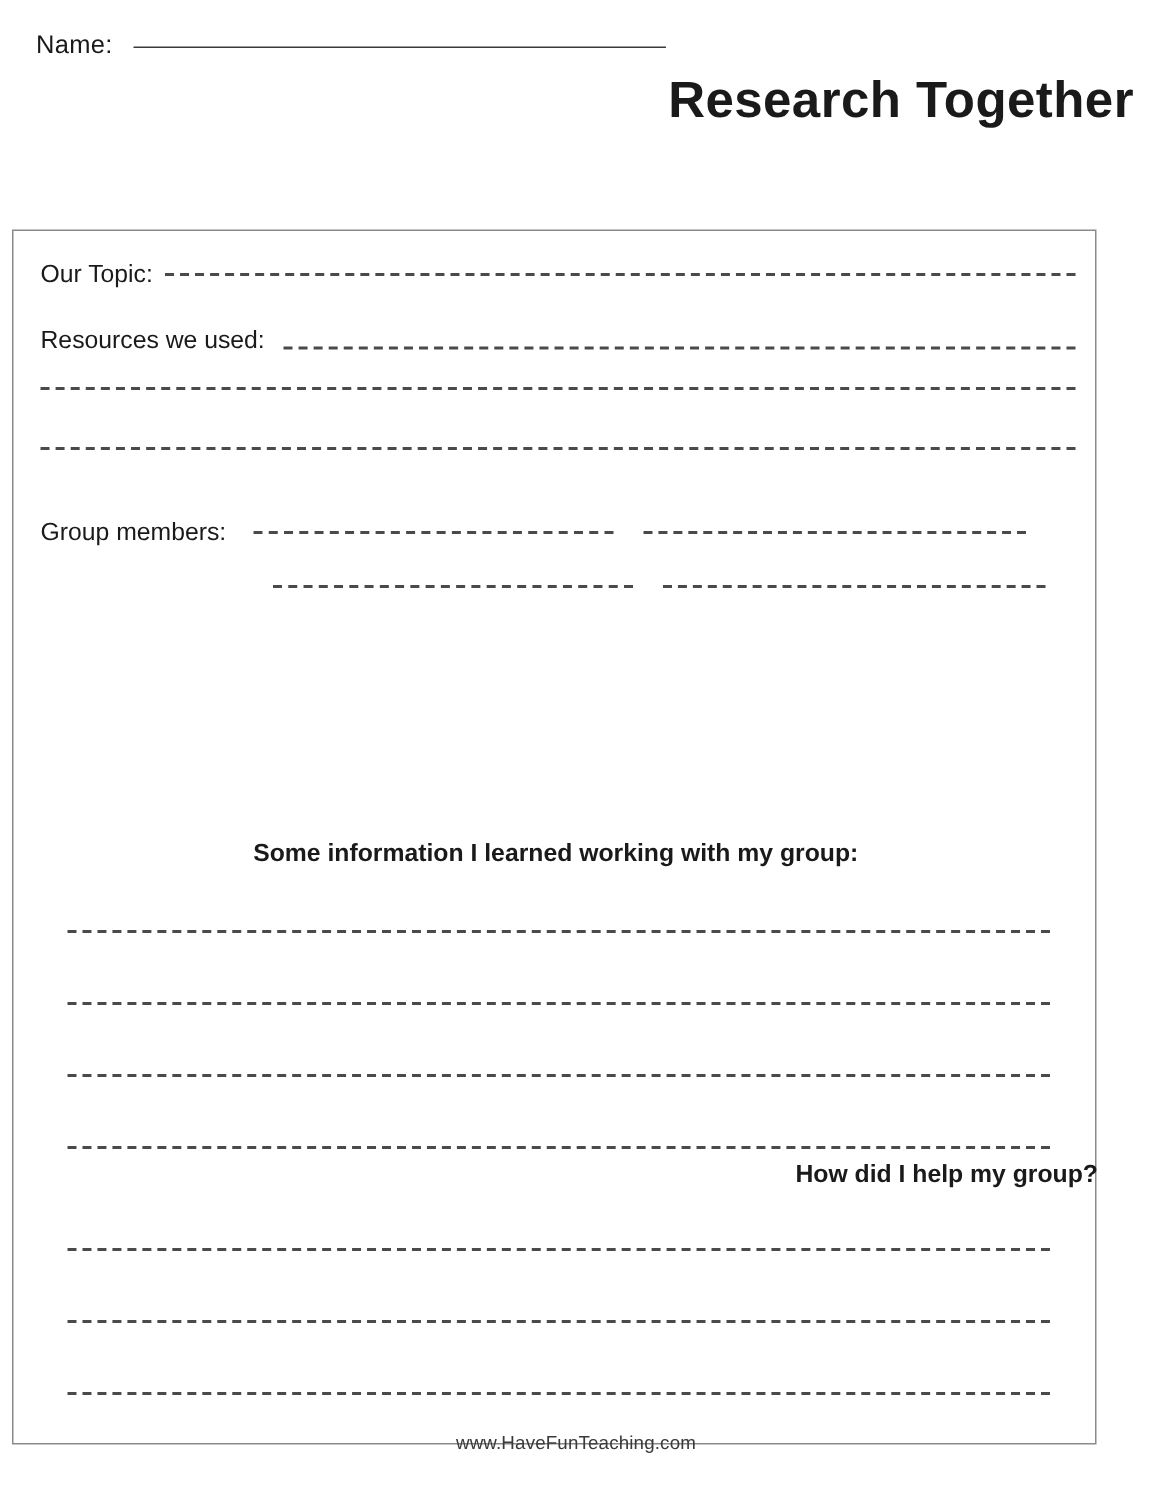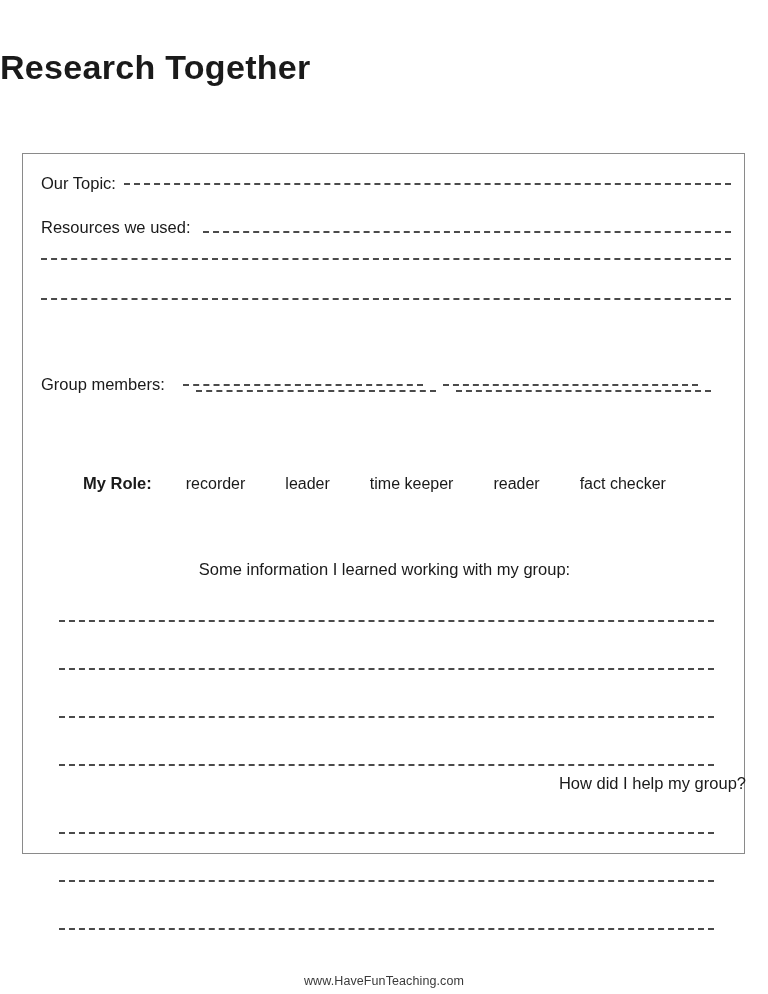--- a/index.html
+++ b/index.html
@@ -45,44 +45,44 @@
     position: relative;
     top: -3px;
   }
 
   
   .title {
     position: absolute;
     top: 48px;
     left: 0;
     width: 756px;
-    text-align: left;
+    text-align: right;
     font-size: 34px;
     font-weight: bold;
     letter-spacing: 0.3px;
   }
 
   
   .directions {
     position: absolute;
     left: 24px;
     top: 110px;
     width: 680px;
     font-size: 15.2px;
     line-height: 1.42;
   }
   .directions b { font-weight: bold; }
 
   
   .box {
     position: absolute;
-    left: 22px;
+    left: 8px;
     top: 153px;
     width: 723px;
-    height: 701px;
+    height: 810px;
     border: 1.4px solid #8a8a8a;
     box-sizing: border-box;
   }
 
   
   .blank {
     display: inline-block;
     height: 0;
     border-bottom: 2.2px dashed #4a4a4a;
     position: relative;
@@ -98,21 +98,21 @@
     font-size: 16.5px;
     white-space: nowrap;
   }
 
   
   .row-topic   { left: 18px; top: 20px;  width: 690px; }
   .row-res     { left: 18px; top: 64px;  width: 690px; align-items: flex-end; }
   .row-res2    { left: 18px; top: 108px; width: 690px; }
   .row-res3    { left: 18px; top: 148px; width: 690px; }
 
-  .row-members { left: 18px; top: 192px; width: 690px; margin-top: 29px; }
+  .row-members { left: 18px; top: 192px; width: 690px; }
   .row-members2{ left: 18px; top: 240px; width: 690px; }
 
   .gm-gap { display: inline-block; width: 20px; }
 
   
   .role-row {
     position: absolute;
     left: 60px;
     top: 320px;
     width: 640px;
@@ -133,21 +133,21 @@
   }
   .role-item:last-child { margin-right: 0; }
 
   
   .qheading {
     position: absolute;
     left: 0;
     width: 723px;
     text-align: center;
     font-size: 16.5px;
-    font-weight: normal;
+    font-weight: bold;
   }
   .q1 { top: 406px; }
   .q2 { top: 620px; text-align: right; }
 
   
   .wline {
     position: absolute;
     left: 36px;
     width: 655px;
     height: 0;
@@ -165,28 +165,31 @@
   
   .footer {
     position: absolute;
     left: 0;
     top: 955px;
     width: 768px;
     text-align: center;
     font-size: 12.5px;
     color: #3a3a3a;
     letter-spacing: 0.1px;
-    margin-top: 19px;
   }
 </style>
 </head>
 <body>
 
 <div class="page">
 
+  <div class="name-row">
+    <span class="name-label">Name:</span>
+    <span class="name-rule"></span>
+  </div>
 
   <div class="title">Research Together</div>
 
 
   <div class="box">
 
     <div class="blank-row row-topic">
       <span class="field-label">Our Topic:</span>
       <span class="blank" style="flex:1; margin-left:8px;"></span>
     </div>
@@ -208,28 +211,20 @@
       <span class="gm-gap"></span>
       <span class="blank" style="width:255px;"></span>
     </div>
     <div class="blank-row row-members2">
       <span style="display:inline-block;width:155px;"></span>
       <span class="blank" style="width:240px;"></span>
       <span class="gm-gap"></span>
       <span class="blank" style="width:255px;"></span>
     </div>
 
-    <div class="role-row">
-      <span class="role-label">My Role:</span>
-      <span class="role-item">recorder</span>
-      <span class="role-item">leader</span>
-      <span class="role-item">time keeper</span>
-      <span class="role-item">reader</span>
-      <span class="role-item">fact checker</span>
-    </div>
 
     <div class="qheading q1">Some information I learned working with my group:</div>
     <div class="wline wl1"></div>
     <div class="wline wl2"></div>
     <div class="wline wl3"></div>
     <div class="wline wl4"></div>
 
     <div class="qheading q2">How did I help my group?</div>
     <div class="wline wl5"></div>
     <div class="wline wl6"></div>

